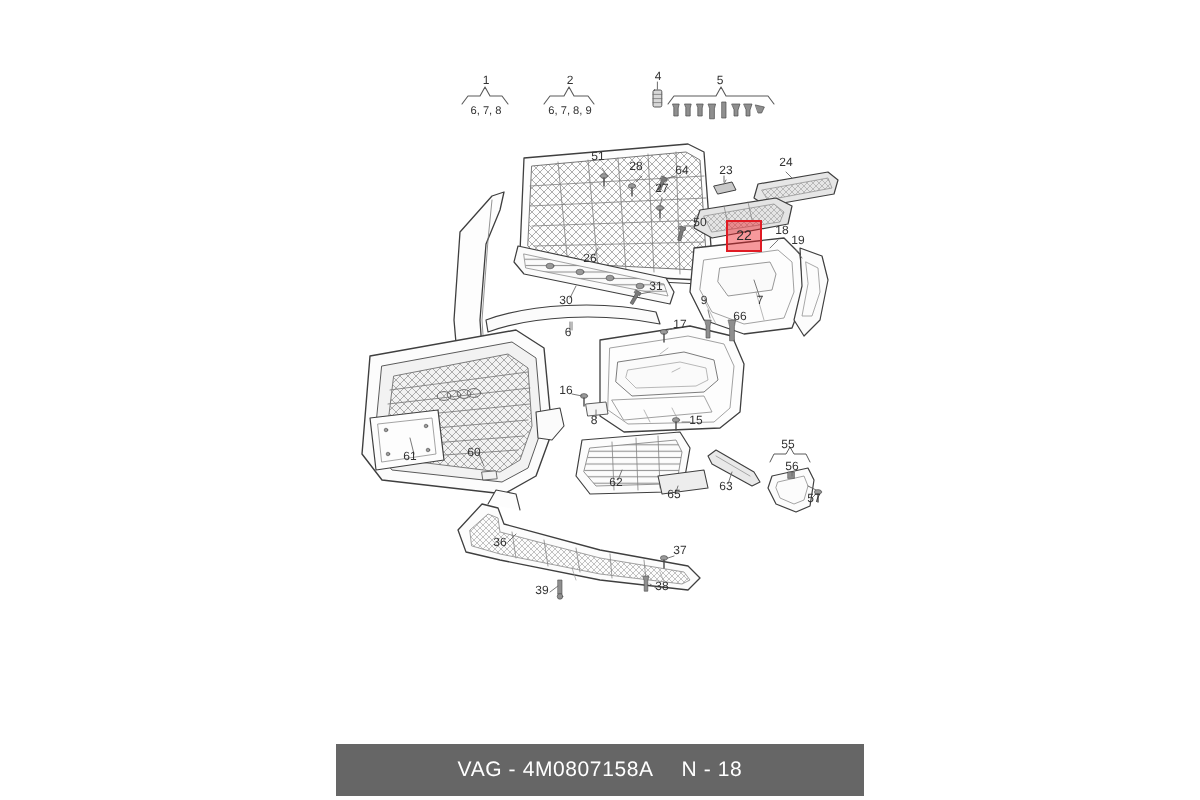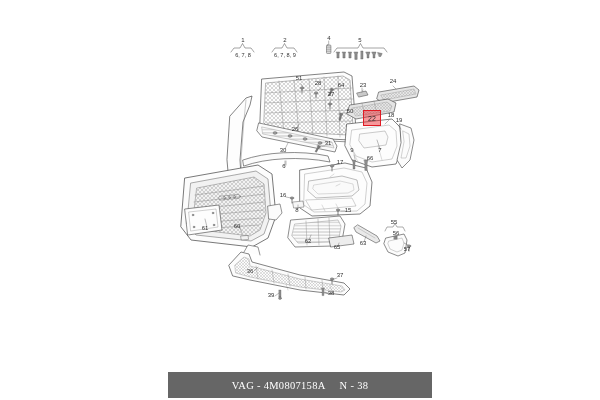--- a/index.html
+++ b/index.html
@@ -20,21 +20,21 @@
     background:#666666;
     color:#ffffff;
     display:flex;
     align-items:center;
     justify-content:center;
     gap:14px;
     font-size:10.5px;
     letter-spacing:.3px;
     white-space:nowrap;
   }
-  .footer span{display:inline-block;font-family:Liberation Serif, serif;}
+  .footer span{display:inline-block;}
 
   .hl-box{
     position:absolute;
     background:rgba(237,28,36,0.45);
     border:1px solid #e01b24;
     display:flex;align-items:center;justify-content:center;
     color:#2a2a2a;
     font-size:7px;
     box-sizing:border-box;
   }
@@ -388,16 +388,16 @@
       <text id="lg3n" x="360" y="42" font-size="6">5</text>
     </g>
   </svg>
 
   <div class="hl-box" id="hl" style="left: 363px; top: 110px; width: 18px; height: 16px; background: rgba(237, 28, 36, 0.45); border-color: rgb(224, 27, 36);">
     <span>22</span>
   </div>
 
   <div class="footer" style="background: rgb(102, 102, 102); color: rgb(255, 255, 255);">
     <span>VAG - 4M0807158A</span>
-    <span>N - 38</span>
+    <span>N - 18</span>
   </div>
 
 </div>
 
 </body></html>

